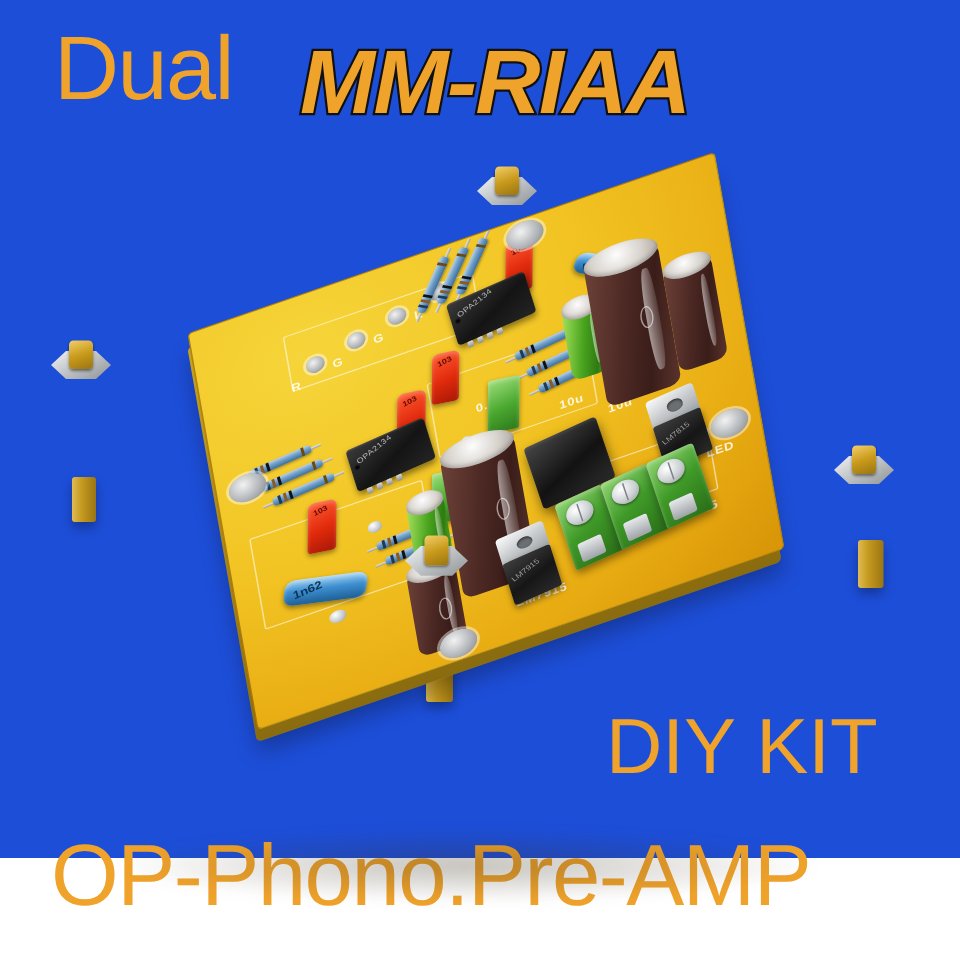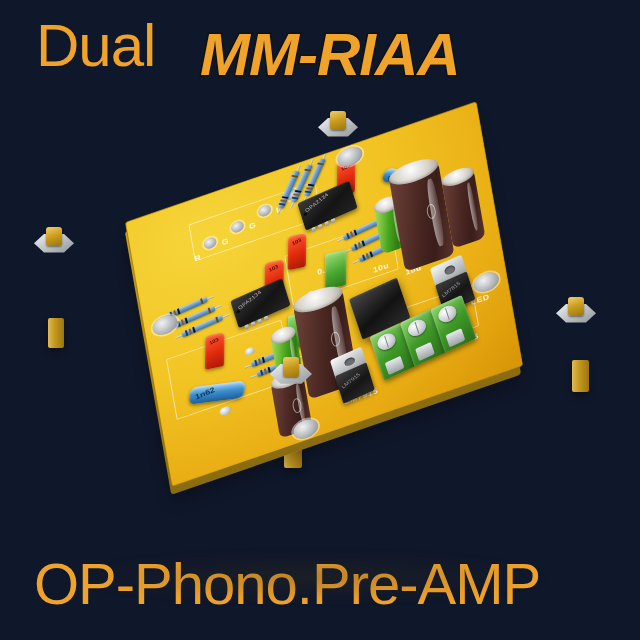--- a/index.html
+++ b/index.html
@@ -3,21 +3,21 @@
 <meta charset="utf-8">
 <title>Dual MM-RIAA DIY KIT</title>
 <style>
   html,body{margin:0;padding:0;}
   body{
     width:640px;height:640px;overflow:hidden;
     background:#ffffff;
     font-family:"Liberation Sans", sans-serif;
     position:relative;
   }
-  #stage{position:absolute;inset:0;width:640px;height:640px;background:#0f172a;}
+  #stage{position:absolute;inset:0;width:640px;height:572px;background:#1d4ed8;}
 
   
   .txt{position:absolute;white-space:nowrap;line-height:1;}
   #title-dual{
     left:36px;top:16px;
     font-size:60px;font-weight:300;letter-spacing:-1px;
     color:#F0A32B;
   }
   #title-mmriaa{
     left:200px;top:25px;
@@ -191,20 +191,21 @@
 </style>
 </head>
 <body>
 
 <div id="stage">
 
   <div class="txt" id="title-dual">Dual</div>
 
   <div class="txt" id="title-mmriaa">MM-RIAA</div>
 
+  <div class="txt" id="title-diykit">DIY KIT</div>
 
   <div class="txt" id="title-opphono">OP-Phono.Pre-AMP</div>
 
   <div id="board-wrap">
 
     <div id="shadow"></div>
 
     <div class="post" style="left:284px;top:342px;width:18px;height:34px;"></div>
     <div class="post" style="left:48px;top:226px;width:16px;height:30px;"></div>
     <div class="post" style="left:572px;top:268px;width:17px;height:32px;"></div>

